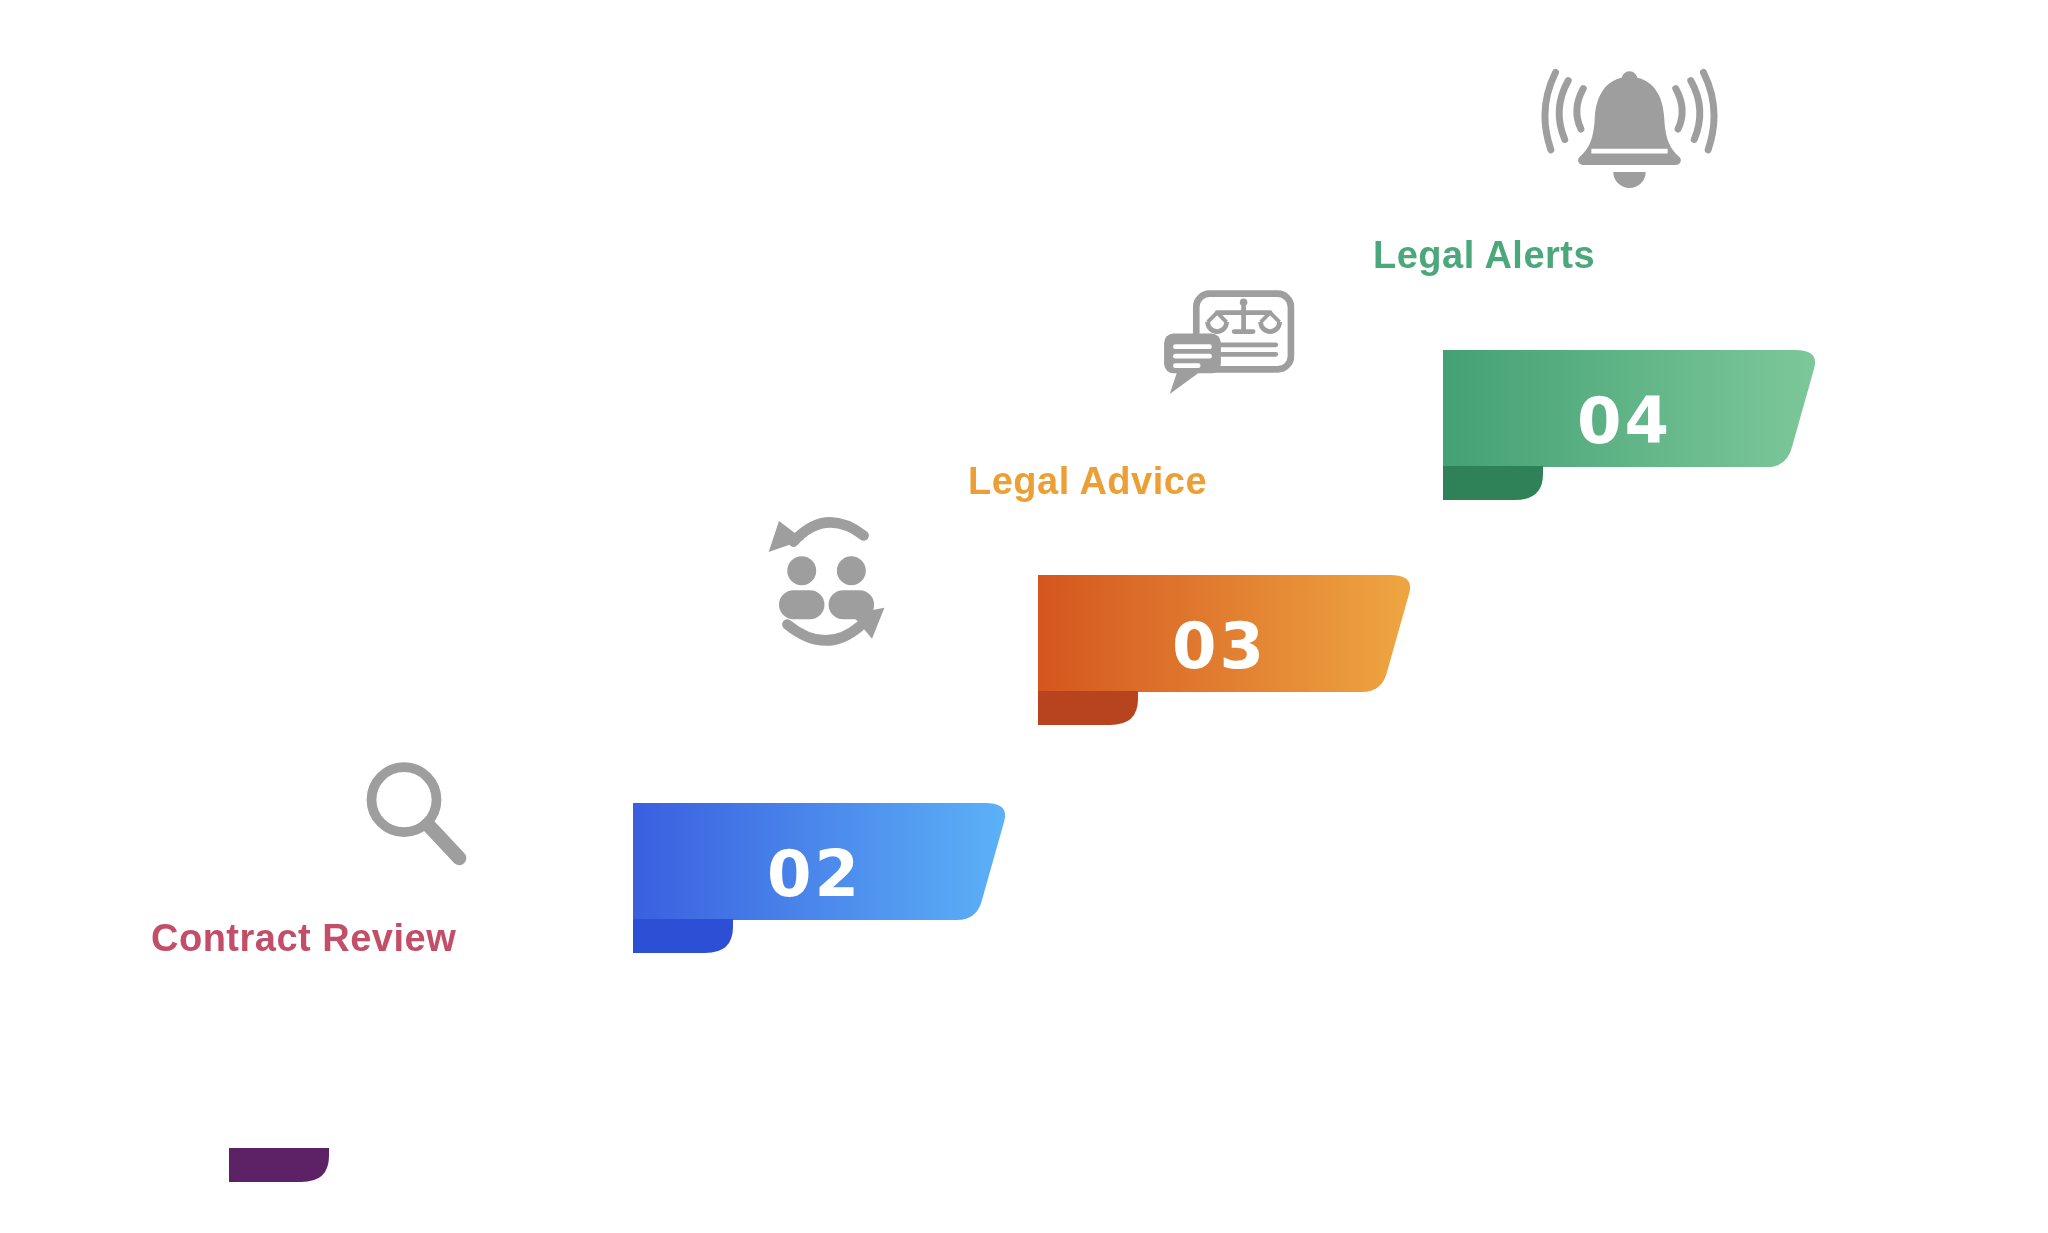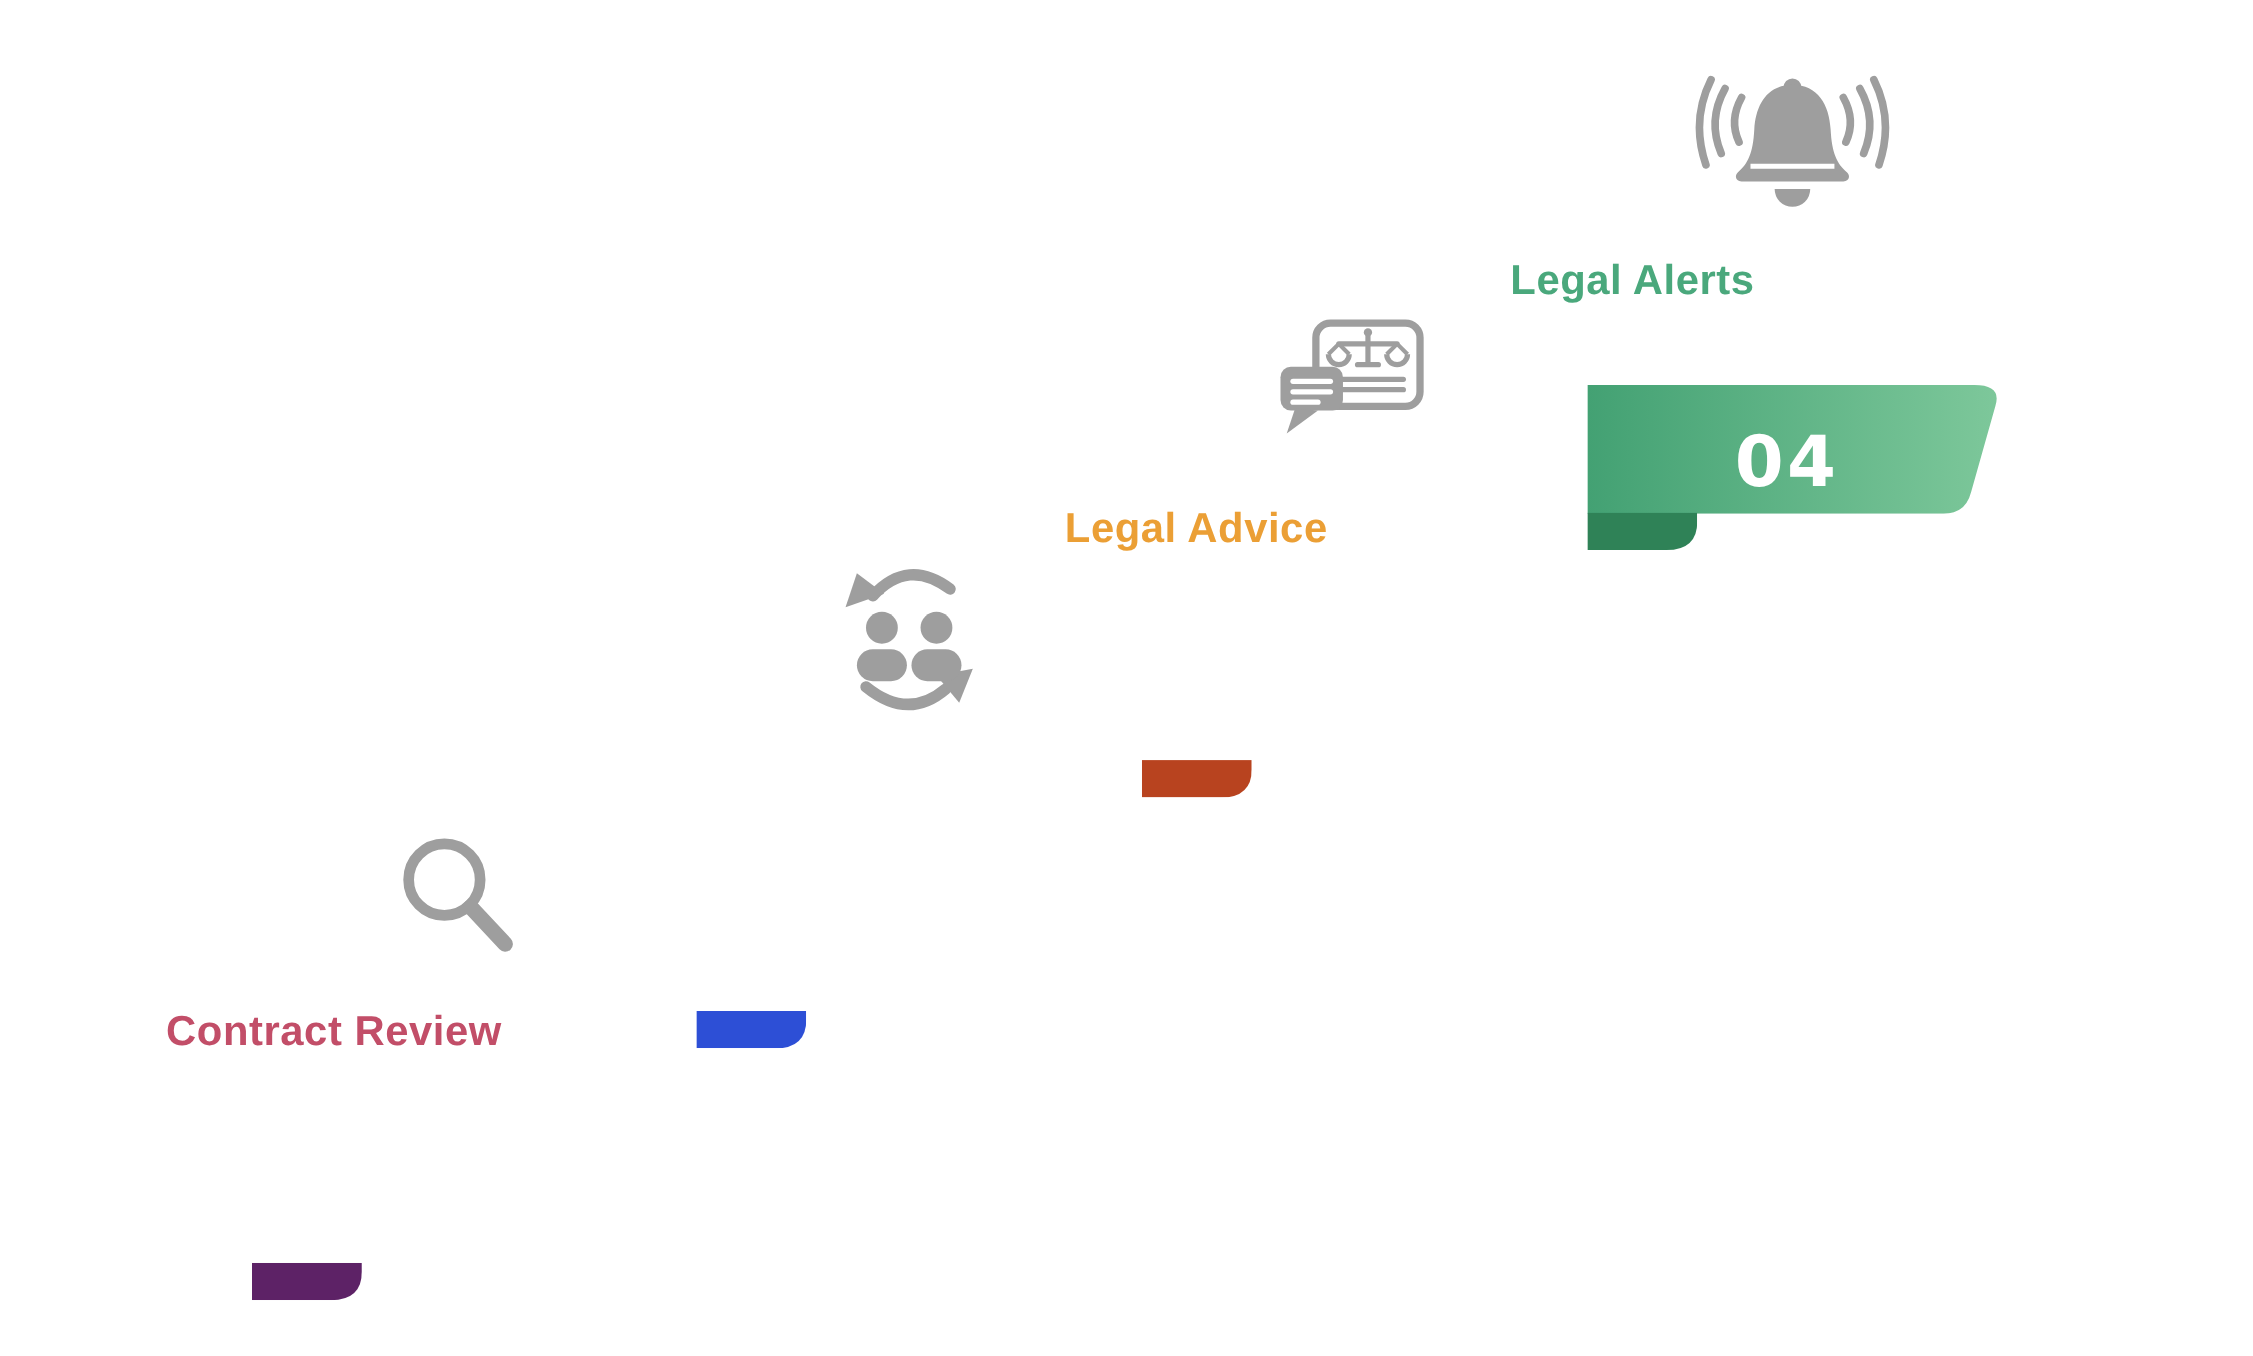--- a/index.html
+++ b/index.html
@@ -102,20 +102,23 @@
         <path d="M 44 42 Q 75 8 112 36" fill="none" stroke="currentColor" stroke-width="10" stroke-linecap="round"></path>
         <path d="M 20 52 L 30 22 L 54 40 Z" fill="currentColor"></path>
         <path d="M 38 122 Q 75 152 108 124" fill="none" stroke="currentColor" stroke-width="10" stroke-linecap="round"></path>
         <path d="M 132 106 L 100 112 L 120 136 Z" fill="currentColor"></path>
         <circle cx="52" cy="70" r="14" fill="currentColor"></circle>
         <rect x="30" y="89" width="44" height="28" rx="14" fill="currentColor"></rect>
         <circle cx="100" cy="70" r="14" fill="currentColor"></circle>
         <rect x="78" y="89" width="44" height="28" rx="14" fill="currentColor"></rect>
       </svg>
     </div>
+    <div class="banner">
+      <span class="num">02</span>
+    </div>
     <div class="fold"></div>
   </div>
 
   <div class="step s2" style="--ga: #d4561f; --gb: #efa742; --fold: #b8431f; --label: #eb9f35; --num: #ffffff;">
     <div class="icon" style="color: rgb(158, 158, 158);">
       <svg viewBox="0 0 150 150">
         <rect x="42" y="6" width="100" height="80" rx="14" fill="#ffffff" stroke="currentColor" stroke-width="7"></rect>
         <line x1="64" y1="26" x2="120" y2="26" stroke="currentColor" stroke-width="5" stroke-linecap="round"></line>
         <line x1="92" y1="18" x2="92" y2="46" stroke="currentColor" stroke-width="5"></line>
         <circle cx="92" cy="15" r="4" fill="currentColor"></circle>
@@ -129,20 +132,23 @@
         <line x1="60" y1="60" x2="126" y2="60" stroke="currentColor" stroke-width="5" stroke-linecap="round"></line>
         <line x1="60" y1="70" x2="126" y2="70" stroke="currentColor" stroke-width="5" stroke-linecap="round"></line>
         <rect x="8" y="48" width="60" height="42" rx="10" fill="currentColor"></rect>
         <path d="M 22 88 L 14 112 L 44 90 Z" fill="currentColor"></path>
         <line x1="20" y1="62" x2="56" y2="62" stroke="#ffffff" stroke-width="5" stroke-linecap="round"></line>
         <line x1="20" y1="72" x2="56" y2="72" stroke="#ffffff" stroke-width="5" stroke-linecap="round"></line>
         <line x1="20" y1="82" x2="44" y2="82" stroke="#ffffff" stroke-width="5" stroke-linecap="round"></line>
       </svg>
     </div>
     <div class="label">Legal Advice</div>
+    <div class="banner">
+      <span class="num">03</span>
+    </div>
     <div class="fold"></div>
   </div>
 
   <div class="step s3" style="--ga: #43a173; --gb: #7ec89b; --fold: #2f8257; --label: #4aa87c; --num: #ffffff;">
     <div class="icon" style="color: rgb(158, 158, 158);">
       <svg viewBox="0 0 160 132">
         <circle cx="80" cy="14" r="7" fill="currentColor"></circle>
         <path d="M 80 12 C 60 12 51 28 50 47 C 49 66 45 74 37 81 C 34 84 36 88 40 88 L 120 88 C 124 88 126 84 123 81 C 115 74 111 66 110 47 C 109 28 100 12 80 12 Z" fill="currentColor"></path>
         <line x1="47" y1="76" x2="113" y2="76" stroke="#ffffff" stroke-width="4"></line>
         <path d="M 66 94 A 14 14 0 0 0 94 94 Z" fill="currentColor"></path>

